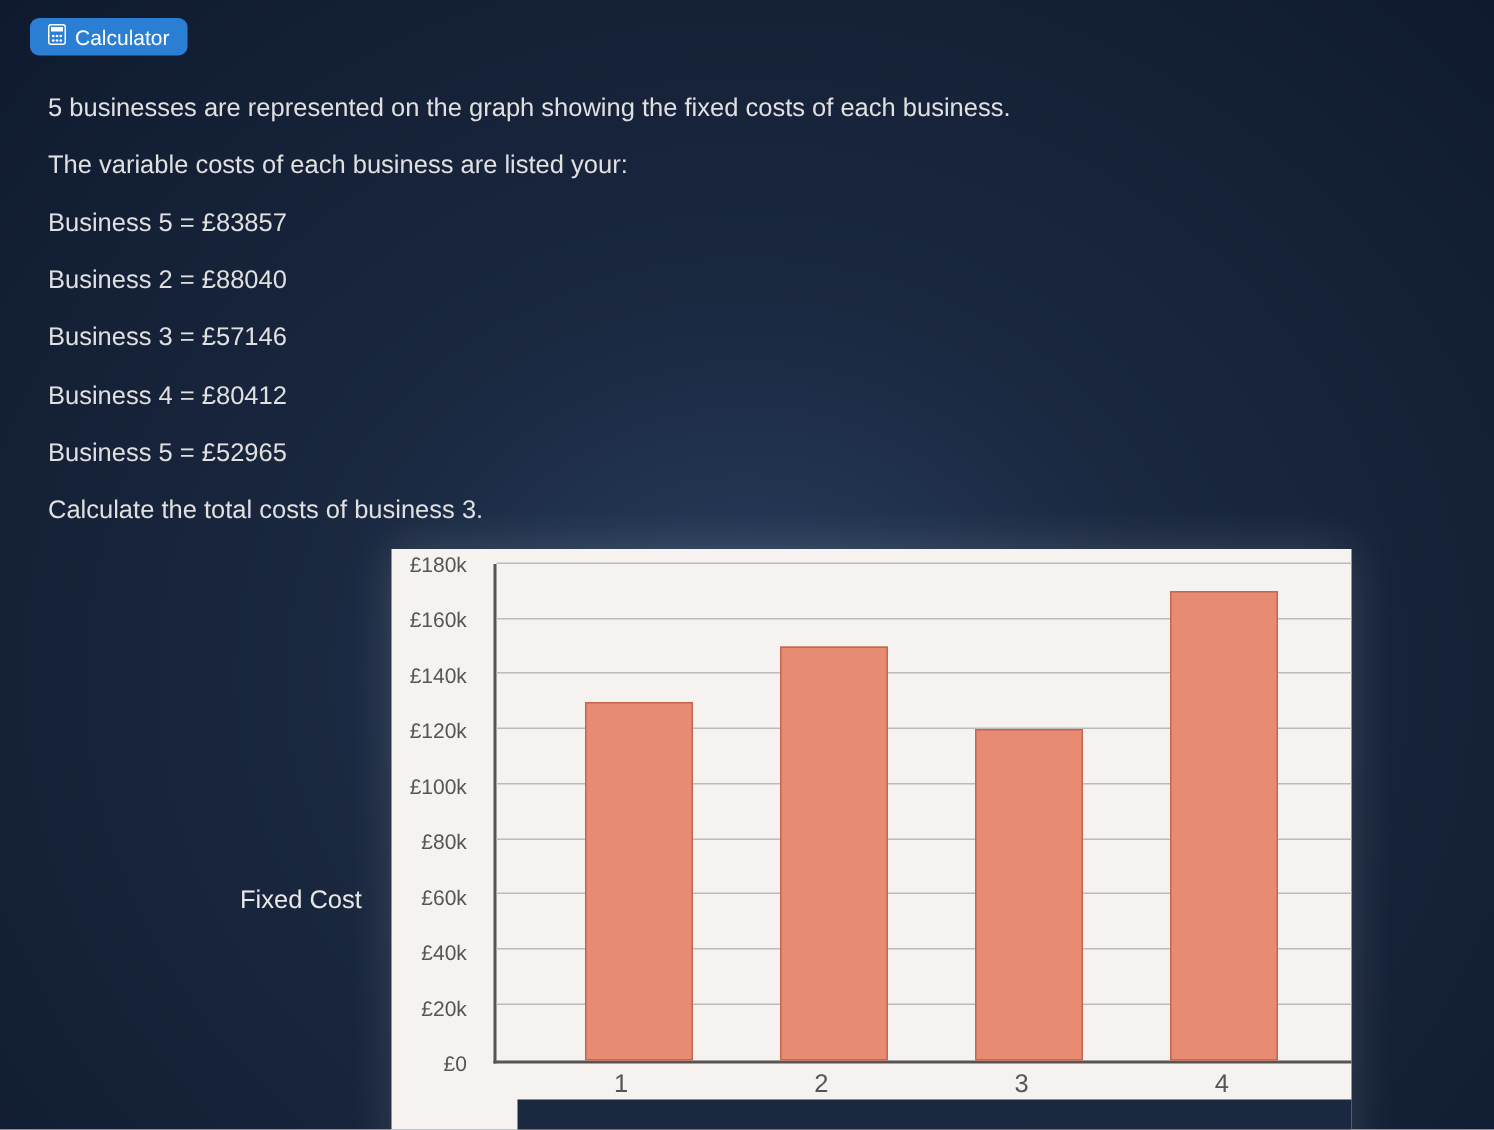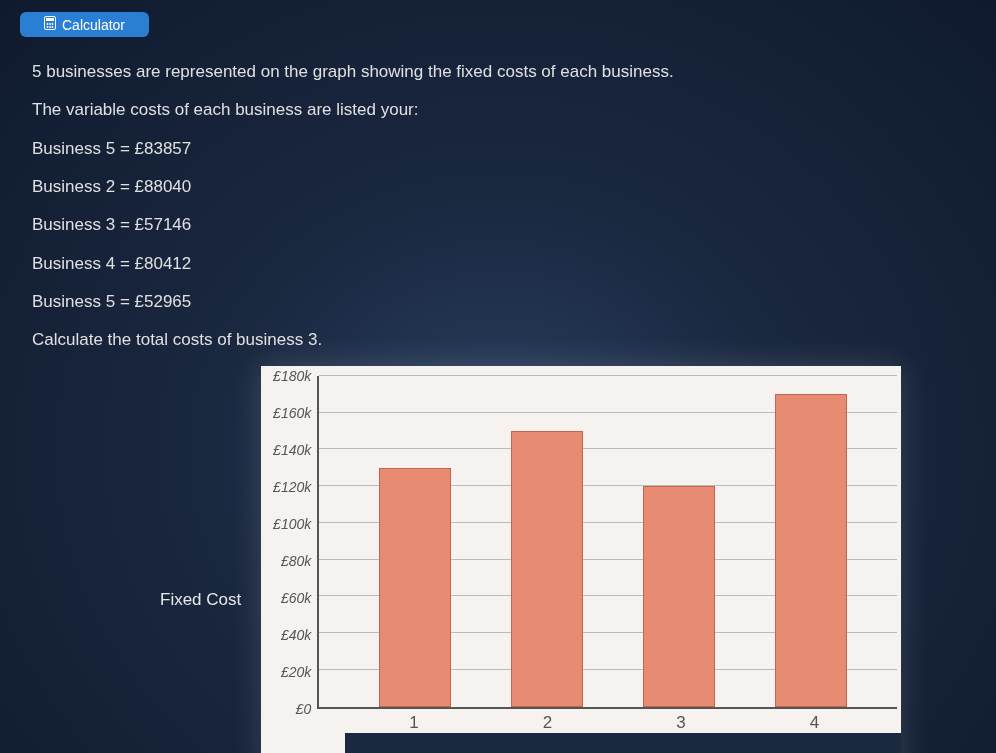--- a/index.html
+++ b/index.html
@@ -14,21 +14,21 @@
       font-family: Arial, sans-serif;
       color: #e8e8e8;
       padding: 12px 20px;
       overflow: hidden;
     }
     .calculator-btn {
       display: inline-flex;
       align-items: center;
       background: #2a7fd4;
       color: #fff;
-      padding: 4px 24px;
+      padding: 4px 12px;
       border-radius: 6px;
       font-size: 14px;
       font-weight: 500;
       margin-bottom: 10px;
     }
     .calculator-btn .icon {
       margin-right: 6px;
       font-size: 12px;
     }
     .question-text {
@@ -61,23 +61,22 @@
       box-shadow: 0 0 30px rgba(255,255,255,0.15);
     }
     .plot-row {
       display: flex;
     }
     .y-axis {
       display: flex;
       flex-direction: column;
       justify-content: space-between;
       height: 333px;
-      padding-right: 6px;
-      position: relative;
-      font-style: italic;
+      padding-right: 18px;
+      position: relative;
     }
     .y-tick {
       color: #555;
       font-size: 14px;
       text-align: right;
       width: 50px;
       line-height: 1;
       height: 0;
       display: flex;
       align-items: center;

